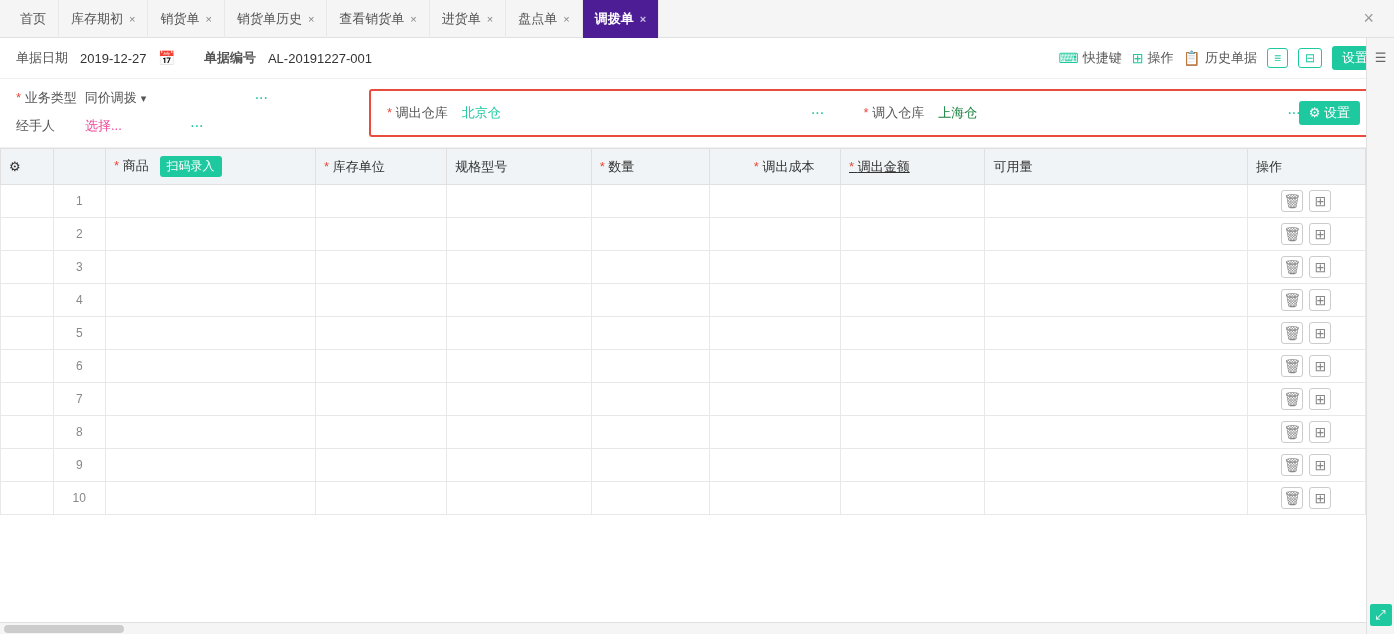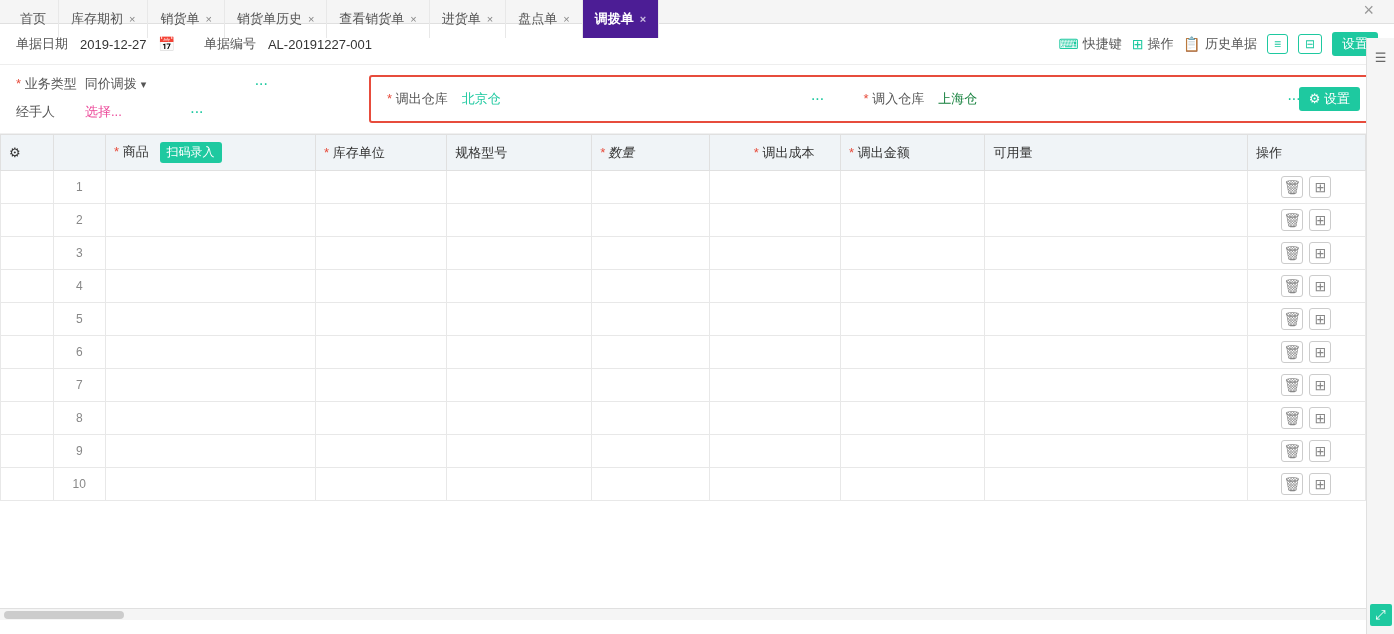--- a/index.html
+++ b/index.html
@@ -1,24 +1,24 @@
 <!DOCTYPE html>
 <html><head>
   <meta charset="utf-8">
   <style>
     * { box-sizing: border-box; margin: 0; padding: 0; }
     body { font-family: "Microsoft YaHei", "PingFang SC", Arial, sans-serif; font-size: 13px; background: #fff; color: #333; overflow: hidden; }
 
     
     .tab-bar {
       display: flex;
-      align-items: flex-start;
+      align-items: center;
       border-bottom: 1px solid #e0e0e0;
       background: #f5f5f5;
-      height: 24px;
+      height: 38px;
       padding: 0 8px;
     }
     .tab-item {
       display: flex;
       align-items: center;
       padding: 0 12px;
       height: 38px;
       cursor: pointer;
       font-size: 13px;
       color: #555;
@@ -216,23 +216,23 @@
       border-radius: 3px;
       padding: 2px 7px;
       font-size: 12px;
       cursor: pointer;
     }
     .gear-col { width: 40px; }
     .num-col { width: 40px; }
     .goods-col { width: 160px; }
     .unit-col { width: 100px; }
     .spec-col { width: 110px; }
-    .qty-col { width: 90px; font-style: italic; }
+    .qty-col { width: 90px; }
     .cost-col { width: 100px; padding-left: 44px; }
-    .amount-col { width: 110px; }
+    .amount-col { width: 110px; text-decoration: underline; }
     .avail-col { width: 200px; }
     .op-col { width: 90px; }
 
     
     .right-sidebar {
       position: fixed;
       right: 0;
       top: 38px;
       width: 28px;
       display: flex;
@@ -322,21 +322,21 @@
     </div>
     <span class="window-close">×</span>
   </div>
 
   <div class="main-content">
 
     <div class="toolbar">
       <span class="toolbar-label">单据日期</span>
       <span class="toolbar-value">2019-12-27</span>
       <span class="toolbar-icon">📅</span>
-      <span class="toolbar-label" style="margin-left:16px;">单据编号</span>
+      <span class="toolbar-label" style="margin-left:16px;font-weight:bold;">单据编号</span>
       <span class="toolbar-value">AL-20191227-001</span>
 
       <div class="toolbar-right">
         <div class="toolbar-right-item">
           <span class="icon">⌨</span>
           <span>快捷键</span>
         </div>
         <div class="toolbar-right-item">
           <span class="icon">⊞</span>
           <span>操作</span>

